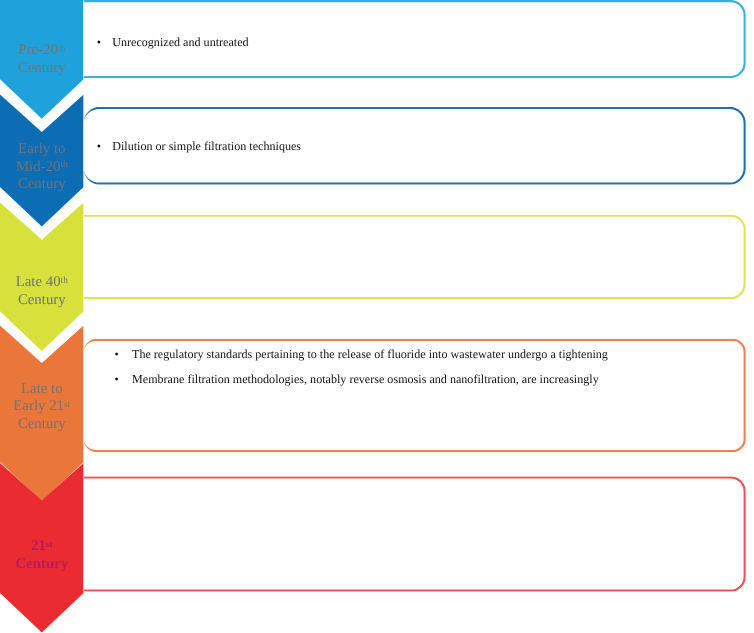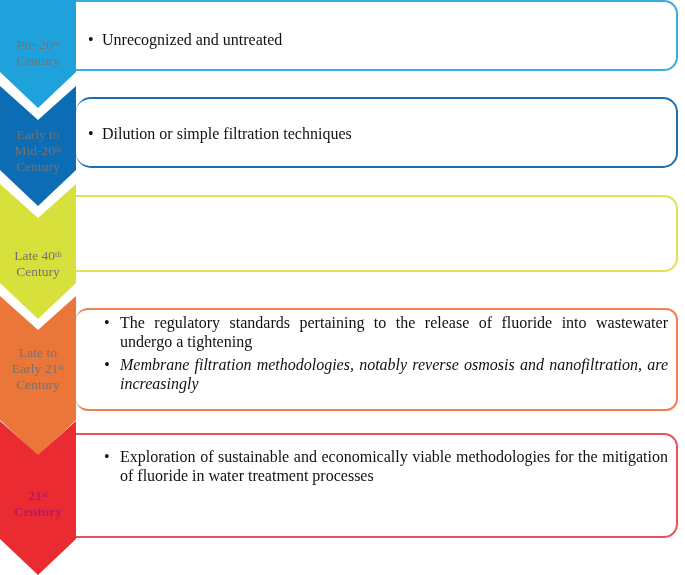--- a/index.html
+++ b/index.html
@@ -7,21 +7,21 @@
          font-family:"Liberation Serif", "DejaVu Serif", serif; color:#111; }
   .stage { position:absolute; left:0; top:0; width:685px; height:575px; }
   .chevron { position:absolute; left:0; width:76px; }
   .chevron svg { position:absolute; left:0; top:0; }
   .chev-label { position:absolute; left:0; width:76px; text-align:center;
                 font-size:13.5px; line-height:16px; color:#737373; }
   .chev-label sup { font-size:8.5px; vertical-align:top; position:relative; top:-2px; }
   .box { position:absolute; left:76px; width:602px; background:#fff;
          border:2px solid; border-left:none; border-radius:0 14px 14px 0; box-sizing:border-box; }
   .box ul { list-style:none; margin:0; padding:0; }
-  .box li { position:relative; padding-left:14px; font-size:16px; line-height:19px;
+  .box li { position:relative; padding-left:14px; font-size:11px; line-height:19px;
             text-align:justify; margin-bottom:4px; }
   .box li::before { content:"\2022"; position:absolute; left:0; top:0; }
 </style>
 </head>
 <body>
 
 <div class="stage">
 
   <div class="chevron" style="top:0; height:110px;">
     <svg width="76" height="110" viewBox="0 0 76 110">
@@ -74,32 +74,31 @@
     </svg>
   </div>
   <div class="chev-label" style="top:345px;">
     <span>Late to</span><br>
     <span>Early 21</span><sup>st</sup><br>
     <span>Century</span>
   </div>
   <div class="box" style="top:308px; height:103px; border-color:#ec8350;border-radius:12px;">
     <ul style="padding:3px 8px 0 28px;">
       <li style="padding-left:16px;">The regulatory standards pertaining to the release of fluoride into wastewater undergo a tightening</li>
-      <li style="padding-left:16px;font-style:italic;">Membrane filtration methodologies, notably reverse osmosis and nanofiltration, are increasingly</li>
+      <li style="padding-left:16px;">Membrane filtration methodologies, notably reverse osmosis and nanofiltration, are increasingly</li>
     </ul>
   </div>
 
   <div class="chevron" style="top:421px; height:154px;">
     <svg width="76" height="154" viewBox="0 0 76 154">
       <polygon points="0,0 38,34 76,0 76,118 38,154 0,118" fill="#ea2b32"></polygon>
     </svg>
   </div>
   <div class="chev-label" style="top:488px; color:#be185d;font-weight:bold;">
     <span>21</span><sup>st</sup><br>
     <span>Century</span>
   </div>
   <div class="box" style="top:433px; height:105px; border-color:#ec5158;">
     <ul style="padding:12px 8px 0 28px;">
-      <li style="padding-left:16px;">Exploration of sustainable and economically viable methodologies for the mitigation of fluoride in water treatment processes</li>
     </ul>
   </div>
 
 </div>
 
 </body></html>

